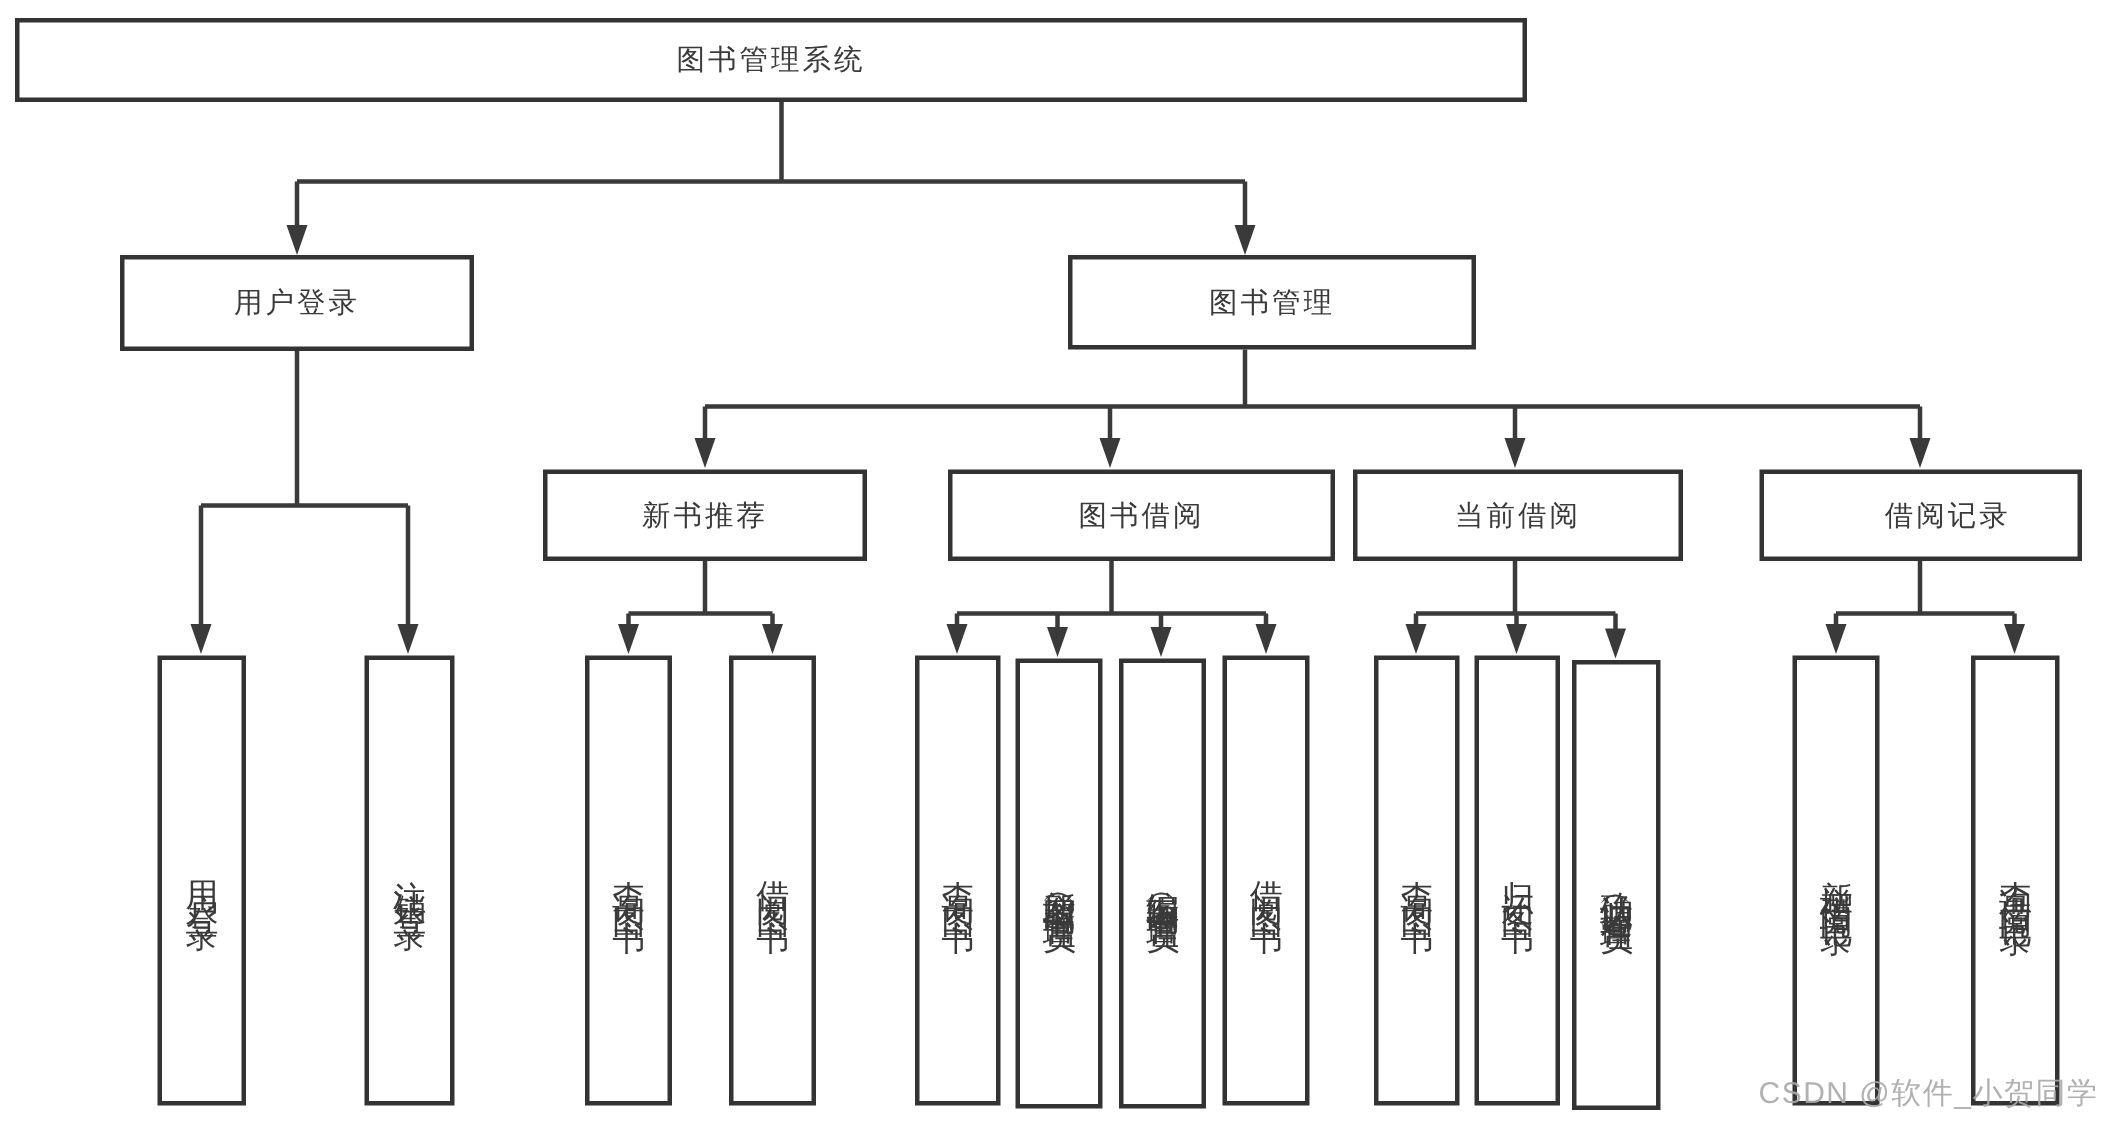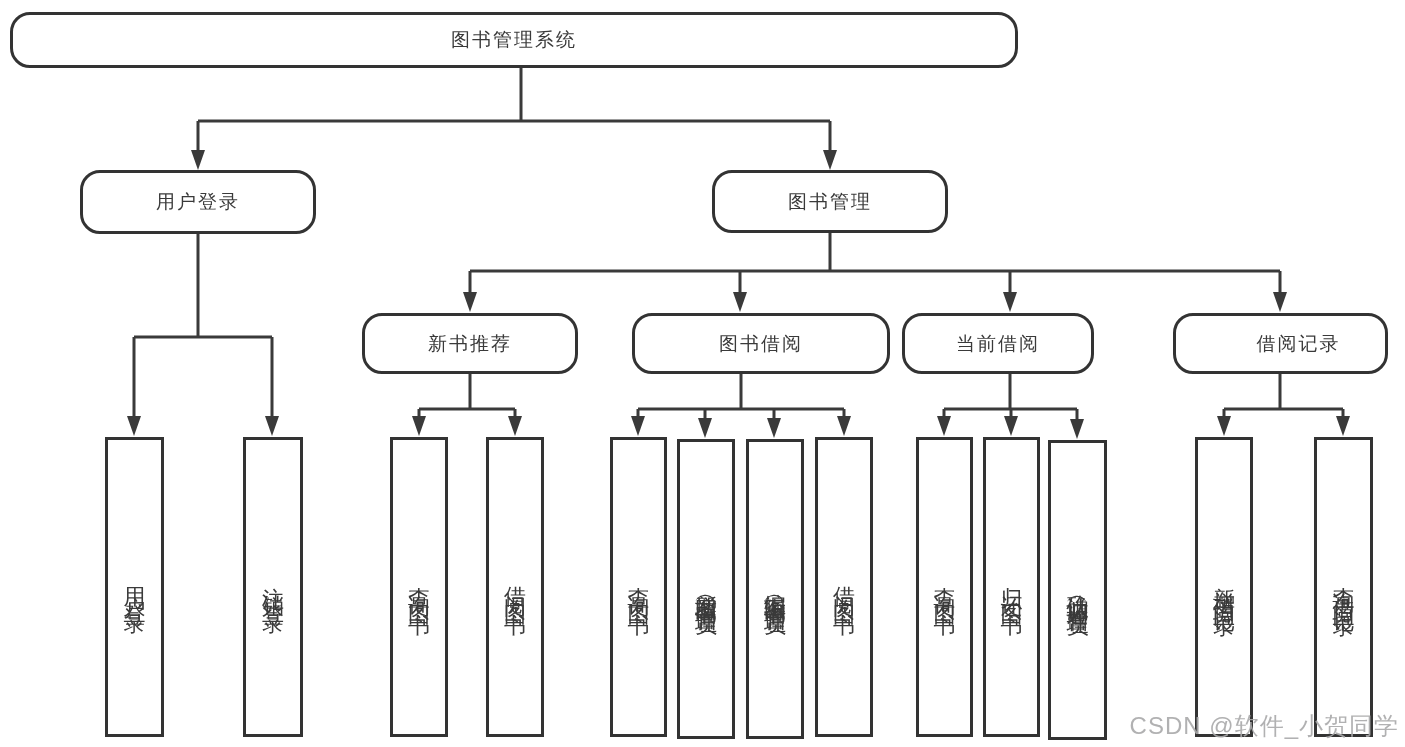--- a/index.html
+++ b/index.html
@@ -28,37 +28,36 @@
     display: flex;
     align-items: center;
     justify-content: center;
     color: #3a3a3a;
     z-index: 1;
   }
   .node {
     font-size: 19px;
     letter-spacing: 2px;
     font-weight: 400;
-    border-radius: 20px;
   }
   .leaf {
     font-size: 22px;
   }
   .leaf .v {
     writing-mode: vertical-rl;
     text-orientation: mixed;
     letter-spacing: 9px;
     line-height: 1.1;
     white-space: nowrap;
   }
   .watermark {
     position: absolute;
     right: 6px;
     bottom: 5px;
-    font-size: 24px;
+    font-size: 20px;
     color: rgba(168, 168, 170, 0.9);
     letter-spacing: 1px;
     z-index: 2;
   }
 </style>
 </head>
 <body>
 
 <svg class="wires" width="1405" height="747" viewBox="0 0 1405 747">
   <g stroke="#3a3a3a" stroke-width="3" fill="none">
@@ -100,31 +99,31 @@
   </g>
 </svg>
 
 <div class="node" style="left:10px; top:12px; width:1008px; height:56px;">
   <span>图书管理系统</span>
 </div>
 
 <div class="node" style="left:80px; top:170px; width:236px; height:64px;">
   <span>用户登录</span>
 </div>
-<div class="node" style="left:712px; top:170px; width:236px; height:63px;">
+<div class="node" style="left:712px; top:170px; width:272px; height:63px;">
   <span>图书管理</span>
 </div>
 
 <div class="node" style="left:362px; top:313px; width:216px; height:61px;">
   <span>新书推荐</span>
 </div>
 <div class="node" style="left:632px; top:313px; width:258px; height:61px;">
   <span>图书借阅</span>
 </div>
-<div class="node" style="left:902px; top:313px; width:192px; height:61px;">
+<div class="node" style="left:902px; top:313px; width:220px; height:61px;">
   <span>当前借阅</span>
 </div>
 <div class="node" style="left:1173px; top:313px; width:215px; height:61px;padding-left:36px;">
   <span>借阅记录</span>
 </div>
 
 <div class="leaf" style="left:105px; top:437px; width:59px; height:300px;">
   <span class="v">用户登录</span>
 </div>
 <div class="leaf" style="left:243px; top:437px; width:60px; height:300px;">

